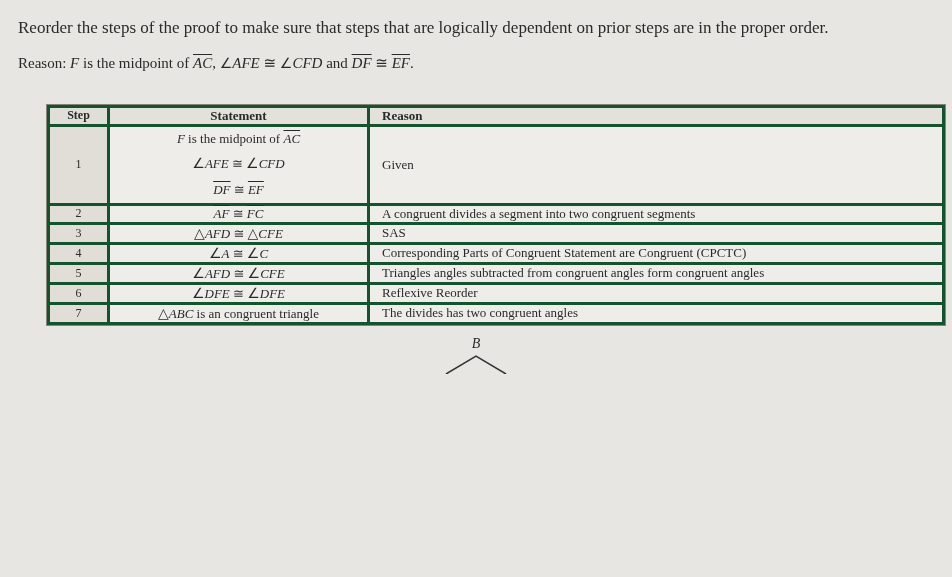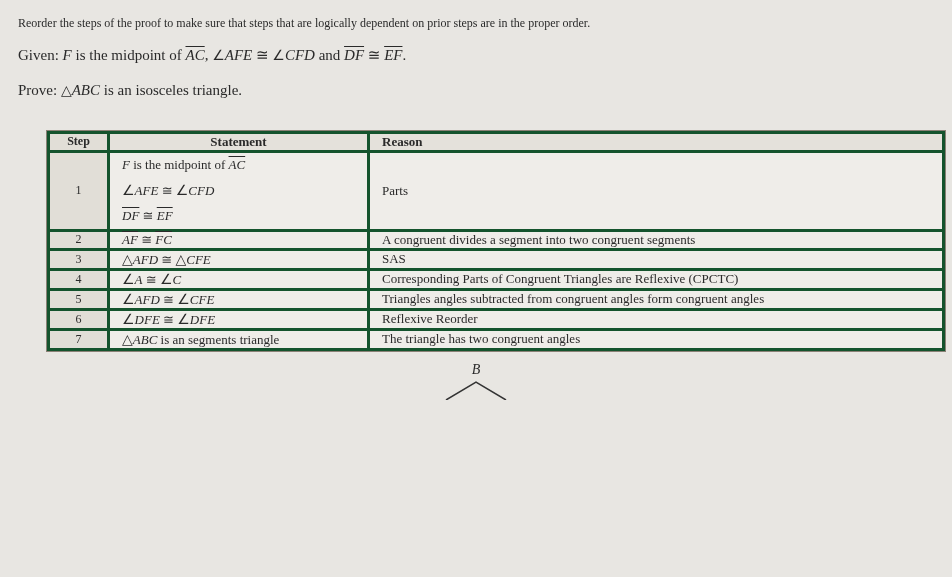--- a/index.html
+++ b/index.html
@@ -10,21 +10,21 @@
     height: 577px;
     font-family: Georgia, 'Times New Roman', serif;
     background: #e8e6e2;
     color: #2a2a2a;
     overflow: hidden;
   }
   .page {
     padding: 14px 18px 0 18px;
   }
   .intro {
-    font-size: 12px;
+    font-size: 17px;
     line-height: 1.6;
     margin-bottom: 10px;
   }
   .given, .prove {
     font-size: 15px;
     line-height: 1.6;
     margin-bottom: 10px;
   }
   .overline {
     text-decoration: overline;
@@ -59,28 +59,29 @@
     font-size: 13px;
   }
   th.step-col, td.step-col {
     width: 60px;
     text-align: center;
     background: #e1ded7;
     font-size: 12px;
   }
   th.stmt-col, td.stmt-col {
     width: 260px;
+    text-align: center;
     font-size: 13px;
   }
   th.reason-col, td.reason-col {
     text-align: left;
     font-size: 13px;
     margin-top: 32px;
   }
-  th.stmt-col { text-align: center; }
+  th.stmt-col { }
   th.reason-col { text-align: left; }
   .multiline { line-height: 1.9; }
 
   .diagram {
     margin: 10px auto 0 auto;
     width: 120px;
     text-align: center;
   }
   .diagram svg { display: block; margin: 0 auto; }
   .diagram .lbl {
@@ -91,48 +92,44 @@
   }
 </style>
 </head>
 <body>
 
 <div class="page">
 
   <div class="intro">Reorder the steps of the proof to make sure that steps that are logically dependent on prior steps are in the proper order.</div>
 
   <div class="given">
-    <span>Given:</span>
+    <span>Reason:</span>
     <span class="math-i">F</span><span> is the midpoint of </span><span class="overline math-i">AC</span><span>, </span><span class="ang">∠</span><span class="math-i">AFE</span><span> ≅ </span><span class="ang">∠</span><span class="math-i">CFD</span><span> and </span><span class="overline math-i">DF</span><span> ≅ </span><span class="overline math-i">EF</span><span>.</span>
   </div>
 
-  <div class="prove">
-    <span>Prove:</span>
-    <span class="tri">△</span><span class="math-i">ABC</span><span> is an isosceles triangle.</span>
-  </div>
 
   <div class="table-wrap">
     <table>
       <thead>
         <tr>
           <th class="step-col">Step</th>
           <th class="stmt-col">Statement</th>
           <th class="reason-col">Reason</th>
         </tr>
       </thead>
       <tbody>
 
         <tr>
           <td class="step-col">1</td>
           <td class="stmt-col multiline">
             <div><span class="math-i">F</span><span> is the midpoint of </span><span class="overline math-i">AC</span></div>
             <div><span class="ang">∠</span><span class="math-i">AFE</span> ≅ <span class="ang">∠</span><span class="math-i">CFD</span></div>
             <div><span class="overline math-i">DF</span> ≅ <span class="overline math-i">EF</span></div>
           </td>
-          <td class="reason-col">Parts</td>
+          <td class="reason-col">Given</td>
         </tr>
 
         <tr>
           <td class="step-col">2</td>
           <td class="stmt-col">
             <span class="overline math-i">AF</span> ≅ <span class="overline math-i">FC</span>
           </td>
           <td class="reason-col">A congruent divides a segment into two congruent segments</td>
         </tr>
 
@@ -142,21 +139,21 @@
             <span class="tri">△</span><span class="math-i">AFD</span> ≅ <span class="tri">△</span><span class="math-i">CFE</span>
           </td>
           <td class="reason-col">SAS</td>
         </tr>
 
         <tr>
           <td class="step-col">4</td>
           <td class="stmt-col">
             <span class="ang">∠</span><span class="math-i">A</span> ≅ <span class="ang">∠</span><span class="math-i">C</span>
           </td>
-          <td class="reason-col">Corresponding Parts of Congruent Triangles are Reflexive (CPCTC)</td>
+          <td class="reason-col">Corresponding Parts of Congruent Statement are Congruent (CPCTC)</td>
         </tr>
 
         <tr>
           <td class="step-col">5</td>
           <td class="stmt-col">
             <span class="ang">∠</span><span class="math-i">AFD</span> ≅ <span class="ang">∠</span><span class="math-i">CFE</span>
           </td>
           <td class="reason-col">Triangles angles subtracted from congruent angles form congruent angles</td>
         </tr>
 
@@ -164,23 +161,23 @@
           <td class="step-col">6</td>
           <td class="stmt-col">
             <span class="ang">∠</span><span class="math-i">DFE</span> ≅ <span class="ang">∠</span><span class="math-i">DFE</span>
           </td>
           <td class="reason-col">Reflexive Reorder</td>
         </tr>
 
         <tr>
           <td class="step-col">7</td>
           <td class="stmt-col">
-            <span class="tri">△</span><span class="math-i">ABC</span><span> is an segments triangle</span>
+            <span class="tri">△</span><span class="math-i">ABC</span><span> is an congruent triangle</span>
           </td>
-          <td class="reason-col">The triangle has two congruent angles</td>
+          <td class="reason-col">The divides has two congruent angles</td>
         </tr>
 
       </tbody>
     </table>
   </div>
 
   <div class="diagram">
     <div class="lbl">B</div>
     <svg width="80" height="20" viewBox="0 0 80 20">
       <path d="M 10 20 L 40 2 L 70 20" stroke="#333" stroke-width="1.5" fill="none"></path>

